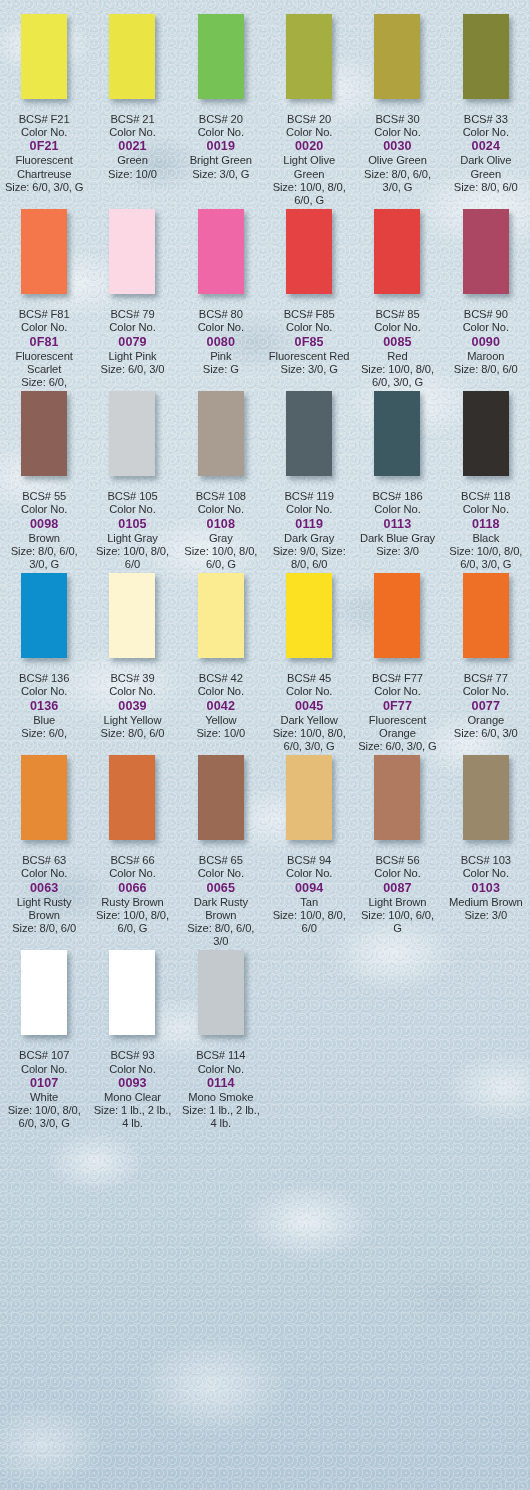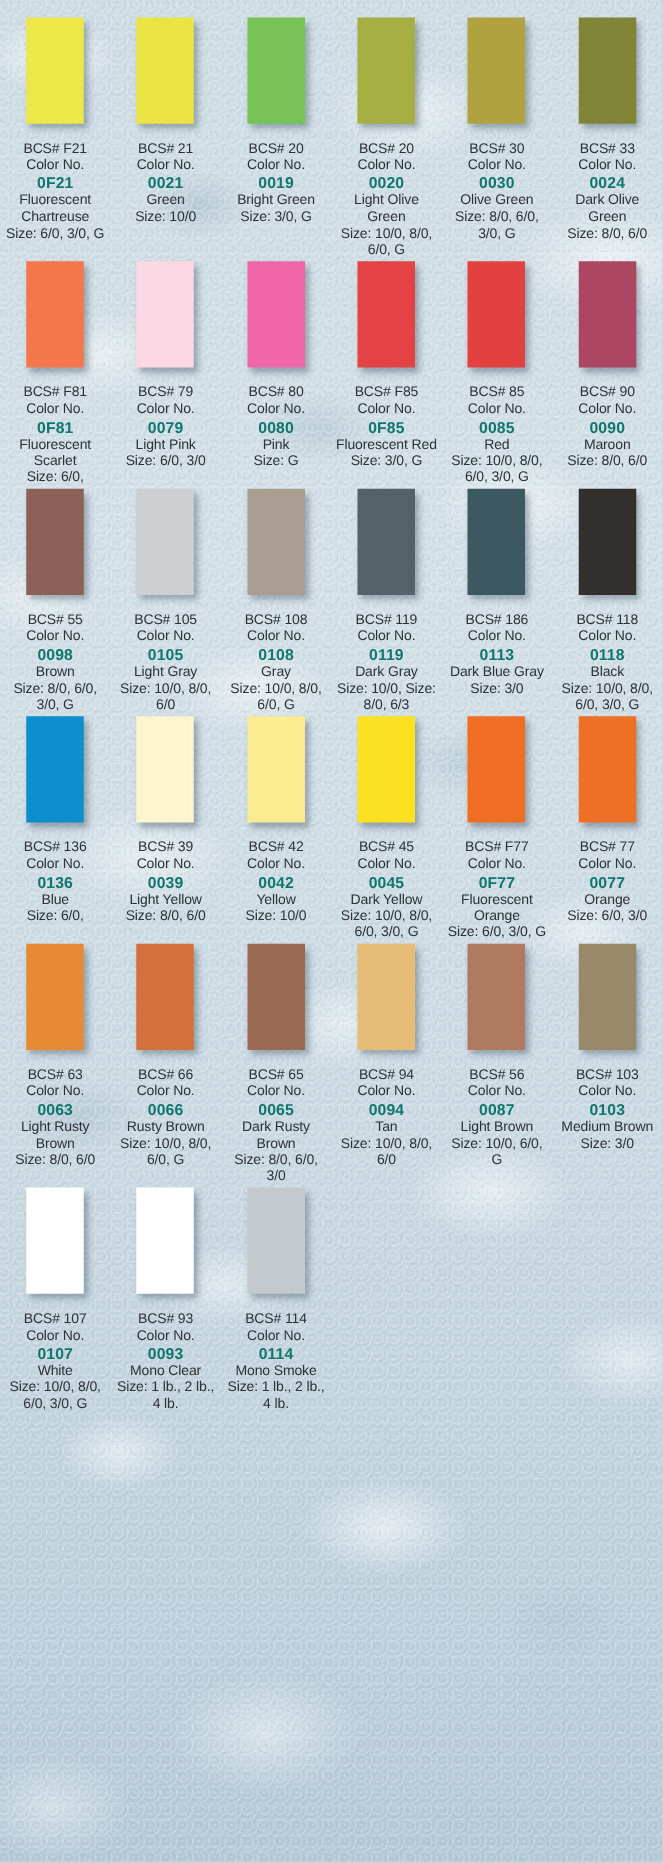--- a/index.html
+++ b/index.html
@@ -111,21 +111,21 @@
   .cap-bcs, .cap-colorno, .cap-name, .cap-size {
     display: block;
     white-space: pre-line;
   }
 
   .cap-num {
     display: block;
     font-weight: bold;
     font-size: 12.6px;
     line-height: 15px;
-    color: #0f766e;
+    color: #701a75;
     letter-spacing: 0.1px;
   }
 
   .cap-name { }
   .cap-size { }
 </style>
 </head>
 <body>
 
 <div id="bg-texture"></div>
@@ -319,21 +319,21 @@
       </div>
       <div class="swatch-cell">
         <div class="chip-wrap">
           <div class="chip" style="background-color: rgb(83, 97, 105);"></div>
         </div>
         <div class="caption">
           <span class="cap-bcs">BCS# 119</span>
           <span class="cap-colorno">Color No.</span>
           <span class="cap-num">0119</span>
           <span class="cap-name">Dark Gray</span>
-          <span class="cap-size">Size: 10/0, Size: 8/0, 6/3</span>
+          <span class="cap-size">Size: 9/0, Size: 8/0, 6/0</span>
         </div>
       </div>
       <div class="swatch-cell">
         <div class="chip-wrap">
           <div class="chip" style="background-color: rgb(60, 88, 96);"></div>
         </div>
         <div class="caption">
           <span class="cap-bcs">BCS# 186</span>
           <span class="cap-colorno">Color No.</span>
           <span class="cap-num">0113</span>

